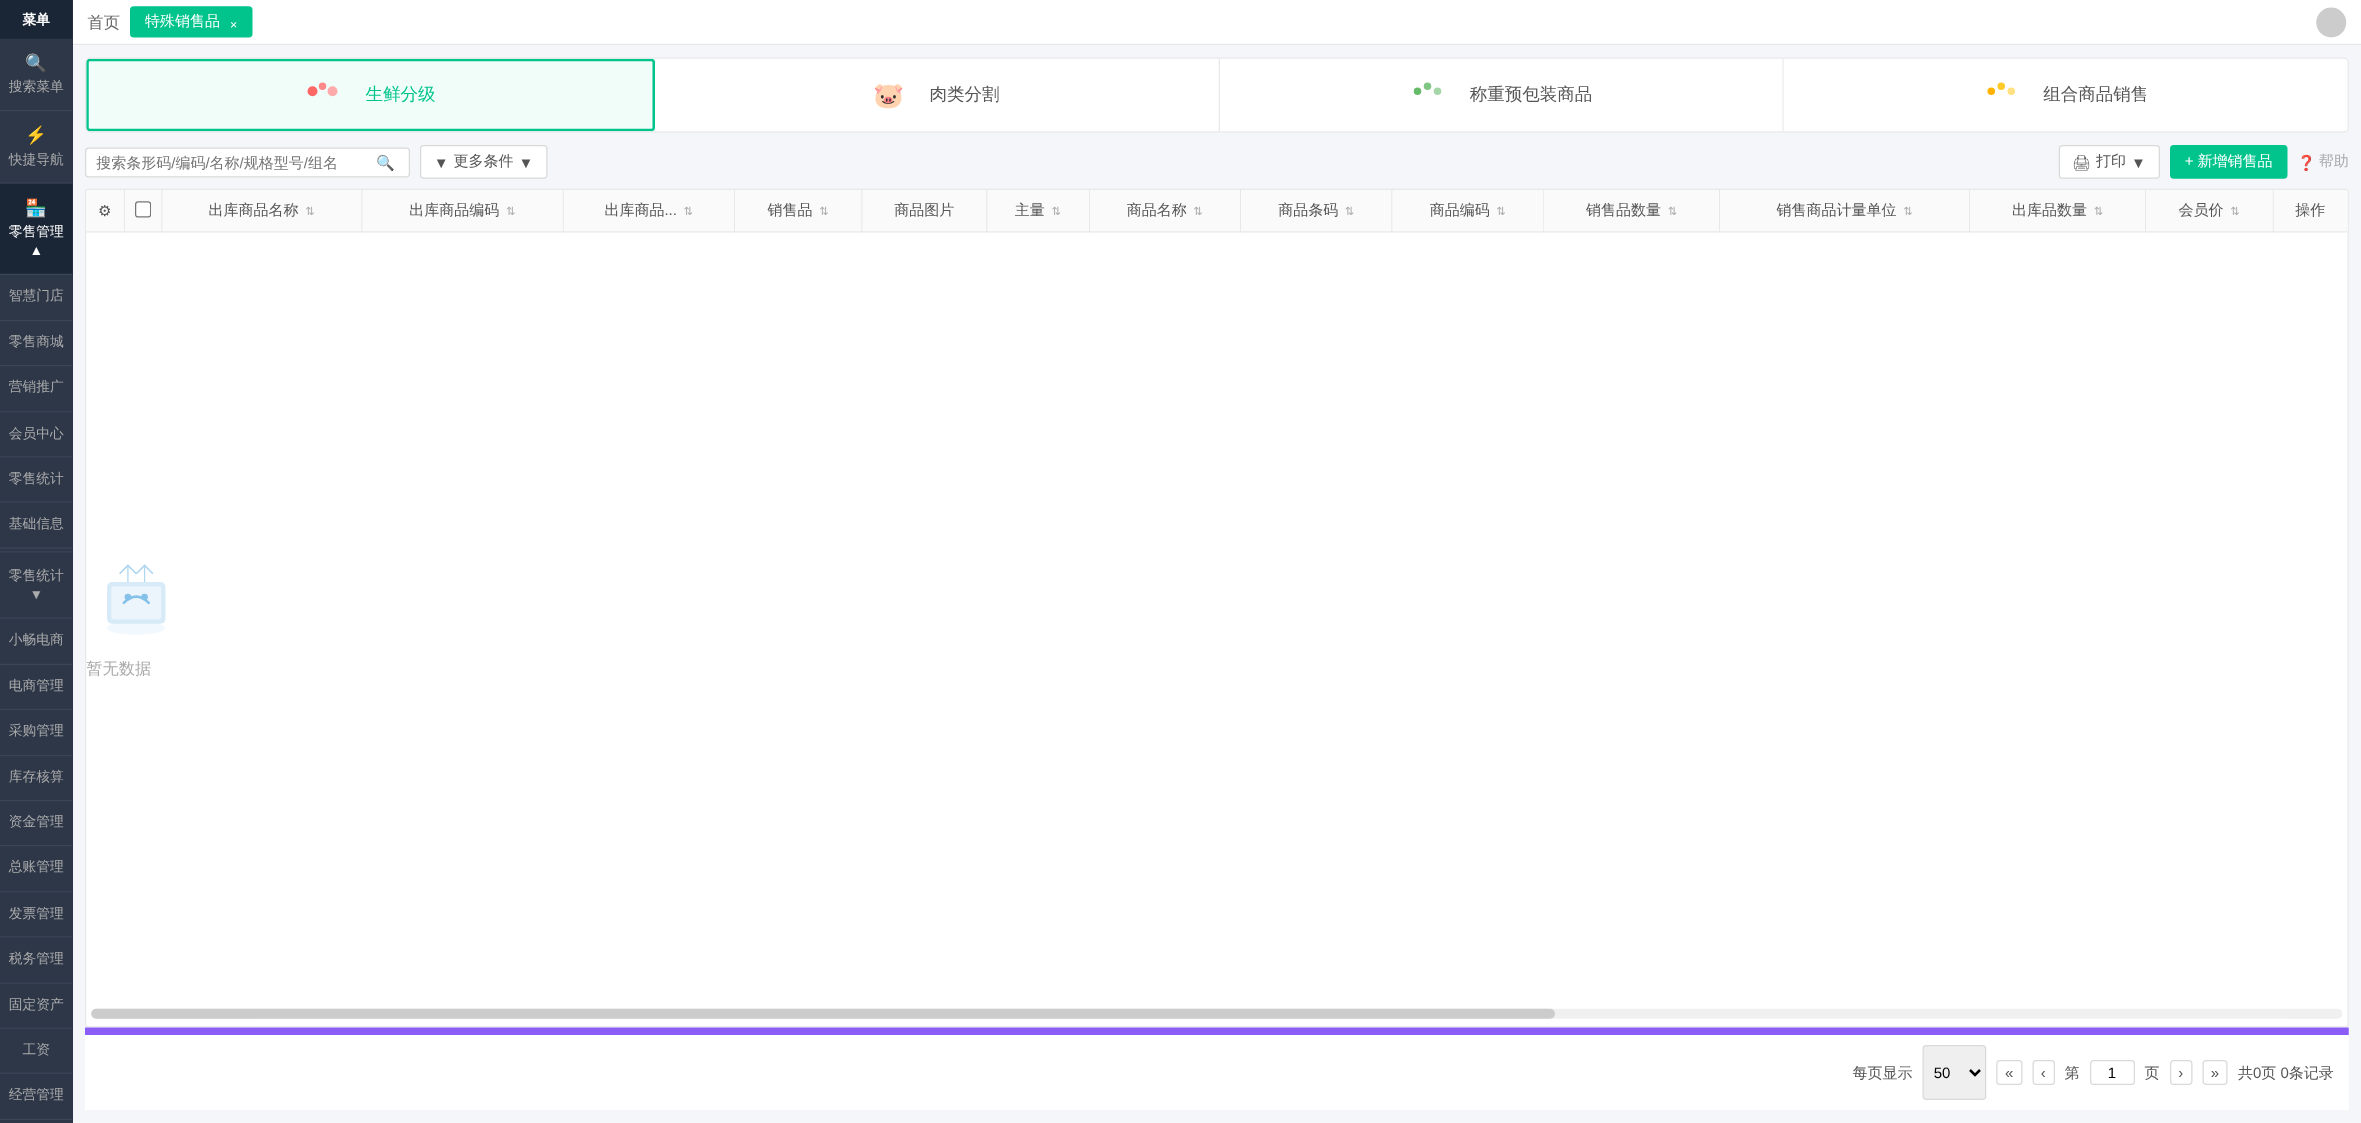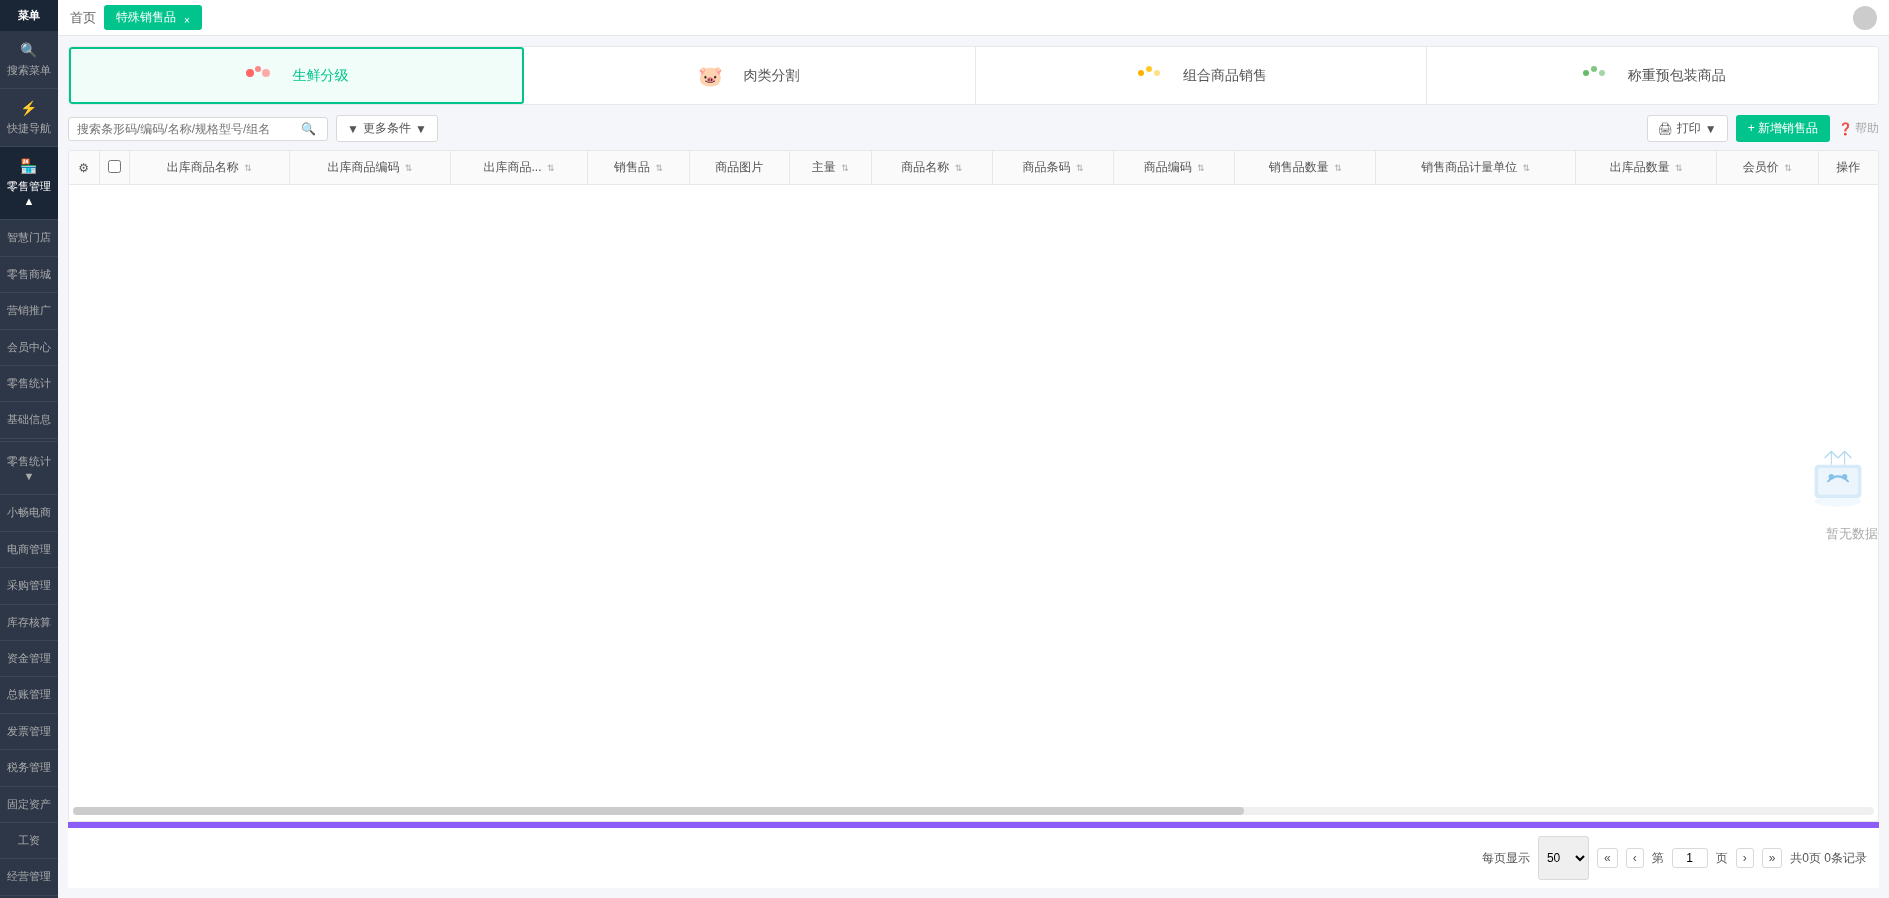--- a/index.html
+++ b/index.html
@@ -243,21 +243,21 @@
     .data-table th:last-child { border-right: none; }
     .sort-icon { font-size: 9px; color: #aaa; margin-left: 2px; }
     .gear-col { width: 30px; }
     .checkbox-col { width: 30px; }
 
     
     .empty-state {
       flex: 1;
       display: flex;
       flex-direction: column;
-      align-items: flex-end;
+      align-items: flex-start;
       justify-content: center;
       padding: 60px 0;
     }
     .empty-icon {
       width: 80px;
       height: 70px;
       margin-bottom: 12px;
     }
     .empty-text {
       color: #aaa;
@@ -455,36 +455,36 @@
         </span>
         <span>生鲜分级</span>
       </div>
       <div class="cat-tab">
         <span class="cat-icon">🐷</span>
         <span>肉类分割</span>
       </div>
       <div class="cat-tab">
         <span class="cat-icon">
           <svg width="28" height="20" viewBox="0 0 28 20">
+            <circle cx="6" cy="10" r="3" fill="#66bb6a"></circle>
+            <circle cx="14" cy="6" r="3" fill="#81c784"></circle>
+            <circle cx="22" cy="10" r="3" fill="#a5d6a7"></circle>
+          </svg>
+        </span>
+        <span>称重预包装商品</span>
+      </div>
+      <div class="cat-tab">
+        <span class="cat-icon">
+          <svg width="28" height="20" viewBox="0 0 28 20">
             <circle cx="6" cy="10" r="3" fill="#ffb300"></circle>
             <circle cx="14" cy="6" r="3" fill="#ffca28"></circle>
             <circle cx="22" cy="10" r="3" fill="#ffe082"></circle>
           </svg>
         </span>
         <span>组合商品销售</span>
-      </div>
-      <div class="cat-tab">
-        <span class="cat-icon">
-          <svg width="28" height="20" viewBox="0 0 28 20">
-            <circle cx="6" cy="10" r="3" fill="#66bb6a"></circle>
-            <circle cx="14" cy="6" r="3" fill="#81c784"></circle>
-            <circle cx="22" cy="10" r="3" fill="#a5d6a7"></circle>
-          </svg>
-        </span>
-        <span>称重预包装商品</span>
       </div>
     </div>
 
     <div class="toolbar">
       <div class="search-box">
         <input type="text" placeholder="搜索条形码/编码/名称/规格型号/组名" style="">
         <span>🔍</span>
       </div>
       <div class="filter-btn">
         <span>▼</span>

